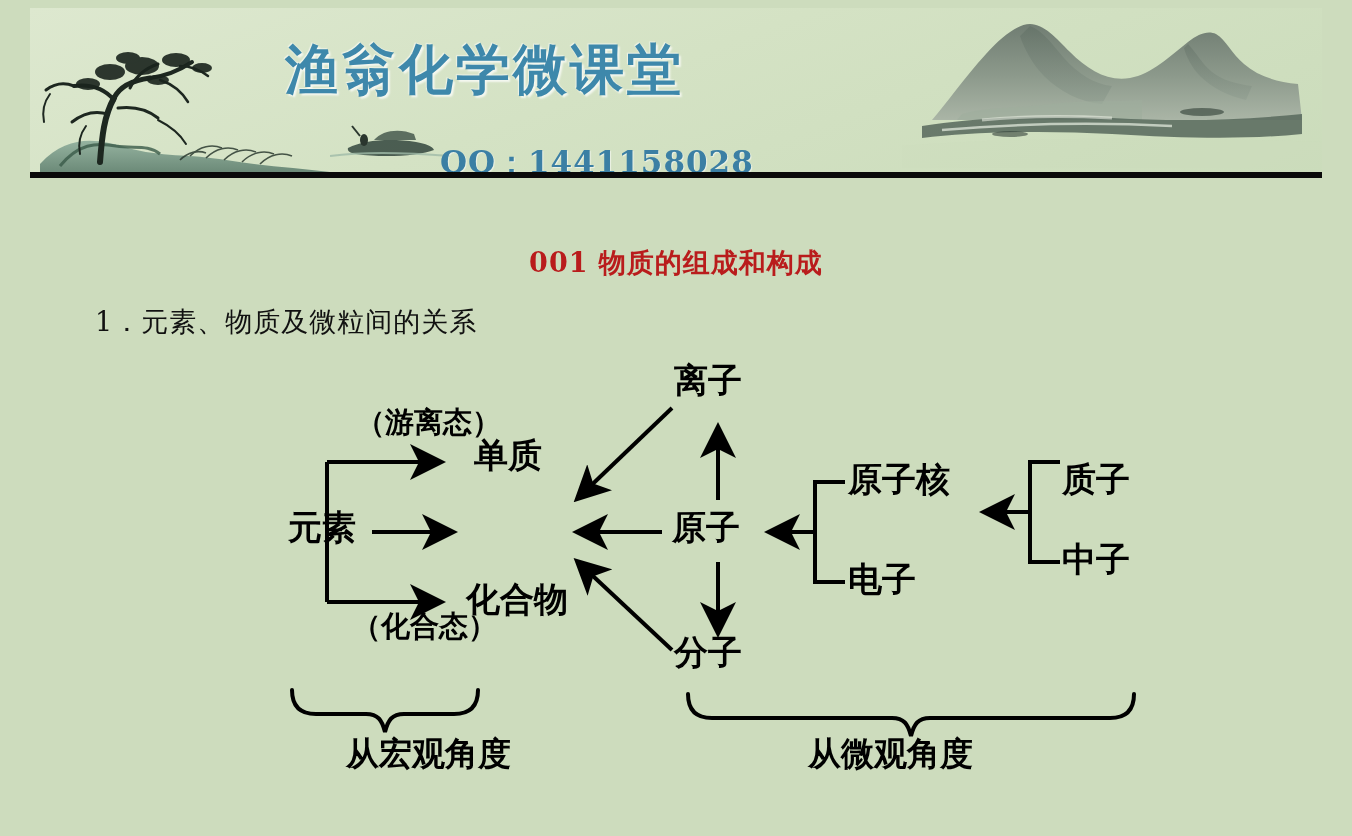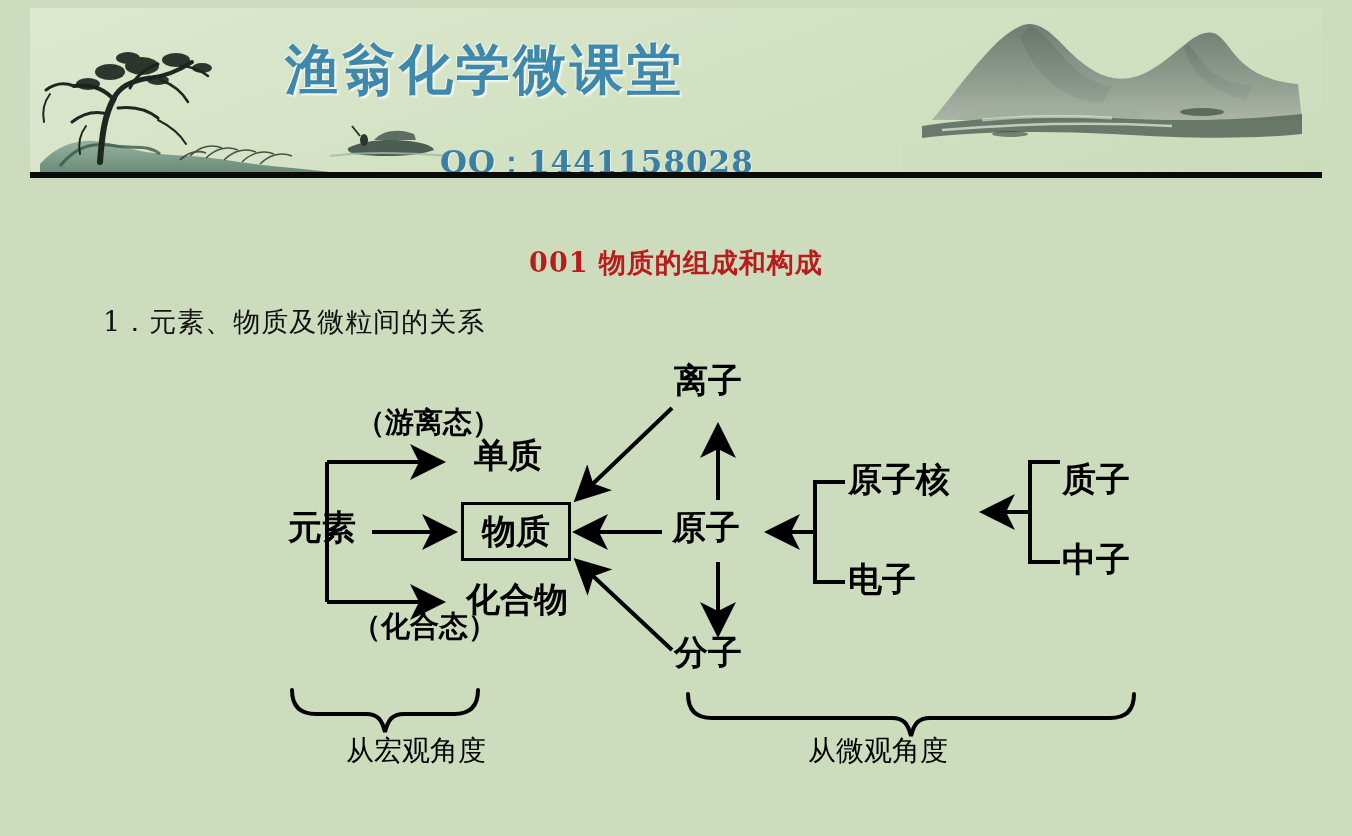--- a/index.html
+++ b/index.html
@@ -78,21 +78,20 @@
     letter-spacing: 1px;
   }
   #section-heading {
     position: absolute;
     left: 95px;
     top: 304px;
     font-family: "DejaVu Serif", serif;
     font-size: 27px;
     color: #111;
     letter-spacing: 1px;
-    margin-left: 8px;
   }
 
   
   #diagram {
     position: absolute;
     left: 0;
     top: 350px;
     width: 1352px;
     height: 450px;
   }
@@ -118,22 +117,22 @@
     align-items: center;
     justify-content: center;
     font-family: "DejaVu Serif", serif;
     font-size: 34px;
     font-weight: bold;
     color: #000;
   }
   .brace-label {
     position: absolute;
     font-family: "DejaVu Serif", serif;
-    font-size: 28px;
-    font-weight: normal;
+    font-size: 33px;
+    font-weight: bold;
     color: #000;
     white-space: nowrap;
   }
 </style>
 </head>
 <body>
 
 <div id="banner">
 
   <svg id="tree-art" viewBox="0 0 330 140" preserveAspectRatio="none">
@@ -259,21 +258,20 @@
     </g>
 
     <g stroke="#000" stroke-width="4" fill="none" stroke-linecap="round">
       <path d="M688 344 C688 360 696 368 712 368 L892 368 C904 368 908 374 911 386 C914 374 918 368 930 368 L1110 368 C1126 368 1134 360 1134 344"></path>
     </g>
   </svg>
 
   <div class="dlabel small" style="left:316px; top:58px;">（游离态）</div>
   <div class="dlabel" style="left:474px; top:88px;">单质</div>
   <div class="dlabel" style="left:288px; top:160px;">元素</div>
-  <div class="dbox" style="left:461px; top:152px; width:104px; height:53px;">物质</div>
   <div class="dlabel" style="left:466px; top:232px;">化合物</div>
   <div class="dlabel small" style="left:312px; top:262px;">（化合态）</div>
 
   <div class="dlabel" style="left:674px; top:13px;">离子</div>
   <div class="dlabel" style="left:672px; top:160px;">原子</div>
   <div class="dlabel" style="left:674px; top:285px;">分子</div>
 
   <div class="dlabel" style="left:848px; top:112px;">原子核</div>
   <div class="dlabel" style="left:848px; top:212px;">电子</div>
 

